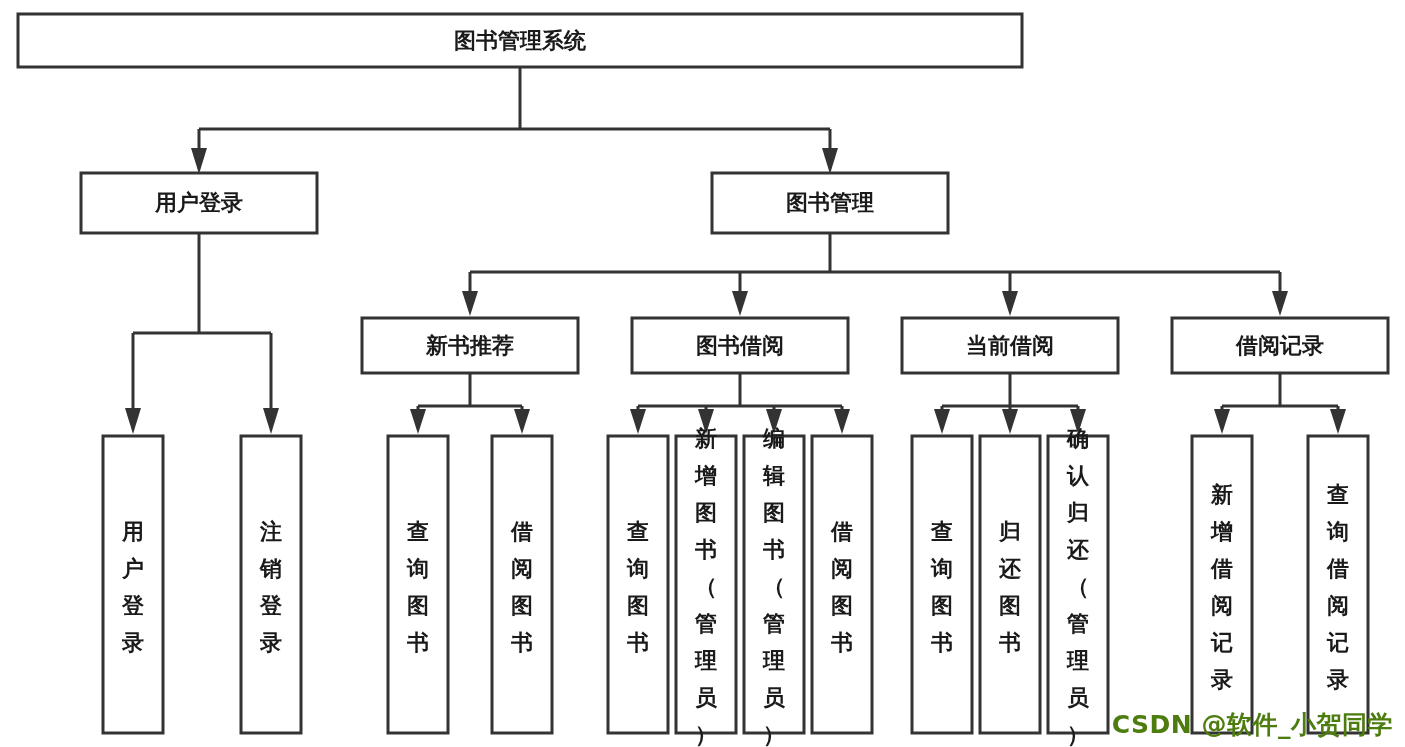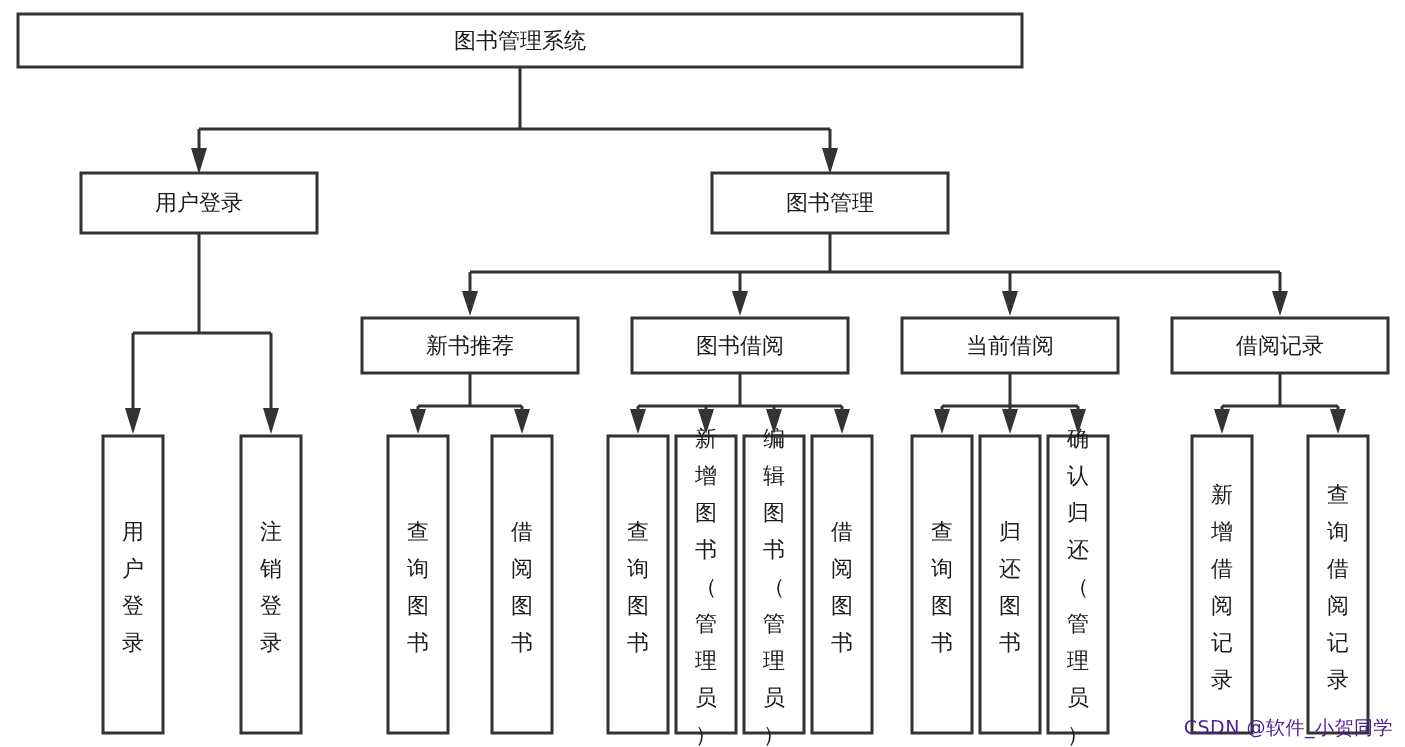--- a/index.html
+++ b/index.html
@@ -10,20 +10,21 @@
   body {
     width: 1405px;
     height: 747px;
     font-family: "DejaVu Sans", "Liberation Sans", sans-serif;
     overflow: hidden;
   }
   #diagram-root {
     position: relative;
     width: 1405px;
     height: 747px;
+    font-weight: bold;
   }
   svg.diagram {
     display: block;
     width: 1405px;
     height: 747px;
   }
   .node-rect {
     fill: #ffffff;
     stroke: #333333;
     stroke-width: 3;
@@ -47,22 +48,22 @@
     fill: none;
   }
   .arrow-head {
     fill: #333333;
   }
   .watermark {
     position: absolute;
     right: 12px;
     bottom: 6px;
     font-family: "DejaVu Sans", "Liberation Sans", sans-serif;
-    font-size: 19px;
-    color: #4c1d95;
+    font-size: 25px;
+    color: #4d7c0f;
     letter-spacing: 0.5px;
     white-space: nowrap;
     pointer-events: none;
   }
 </style>
 </head>
 <body>
 
 <div id="diagram-root">
 

